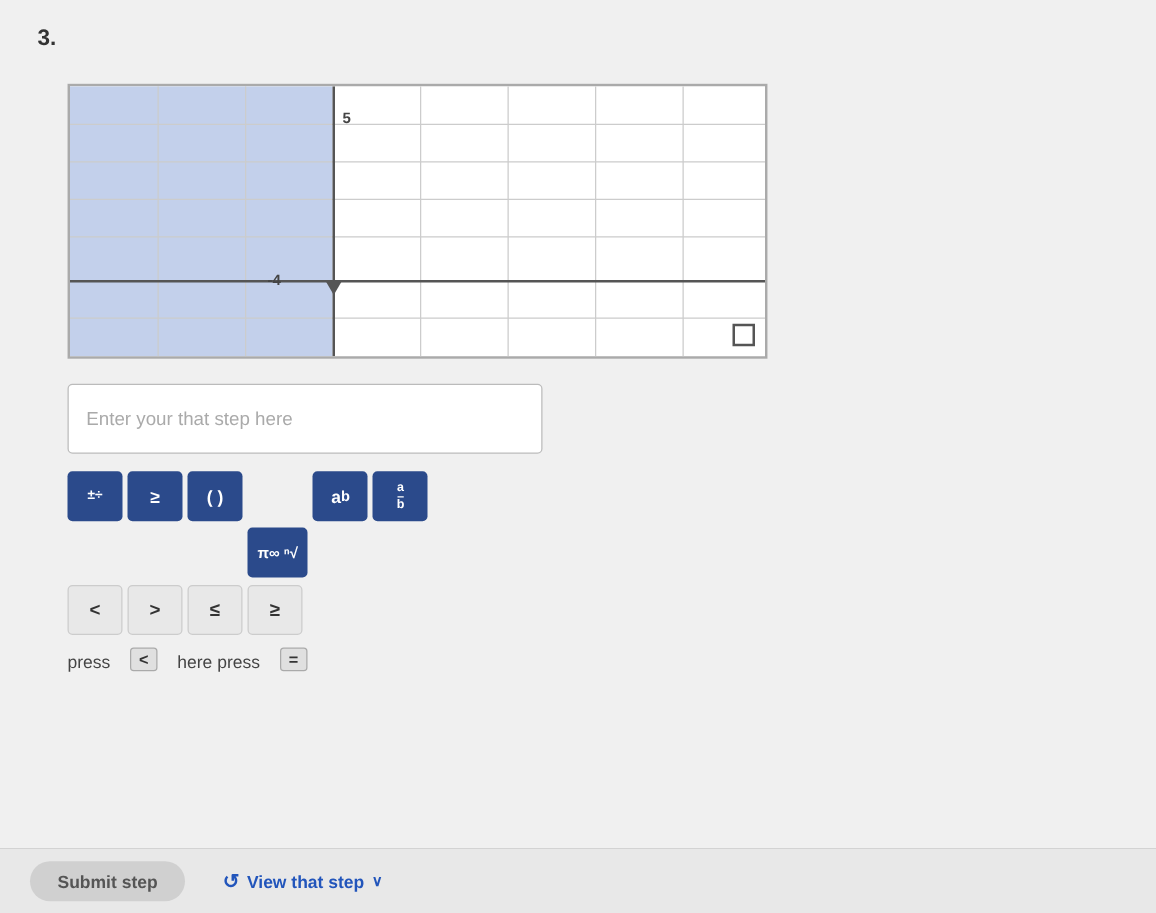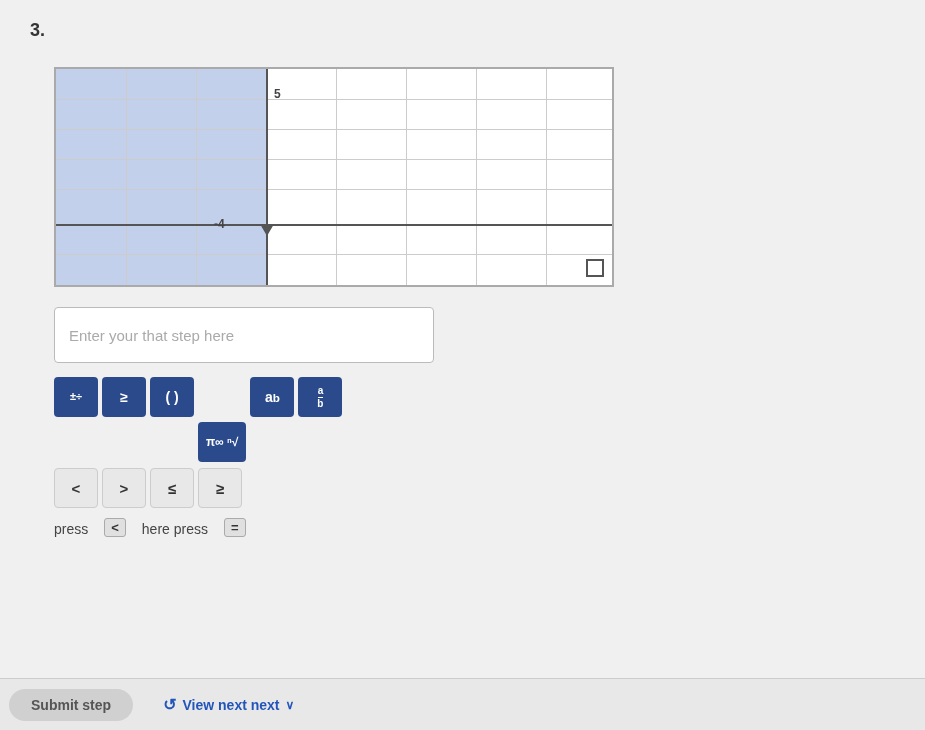--- a/index.html
+++ b/index.html
@@ -212,21 +212,21 @@
     .bottom-bar {
       position: fixed;
       bottom: 0;
       left: 0;
       width: 925px;
       height: 52px;
       background: #e8e8e8;
       border-top: 1px solid #ccc;
       display: flex;
       align-items: center;
-      padding: 0 9px;
+      padding: 0 24px;
       gap: 30px;
     }
 
     .submit-btn {
       background: #d0d0d0;
       border: none;
       border-radius: 20px;
       padding: 8px 22px;
       font-size: 14px;
       color: #555;
@@ -340,16 +340,16 @@
   <span>press</span>
   <span class="hint-key">&lt;</span>
   <span>here  press</span>
   <span class="hint-key">=</span>
 </div>
 
 <div class="bottom-bar">
   <button class="submit-btn">Submit step</button>
   <button class="view-next-btn">
     <span style="font-size:16px;">↺</span>
-    <span>View next next</span>
+    <span>View that step</span>
     <span style="font-size:12px;">∨</span>
   </button>
 </div>
 
 </body></html>

